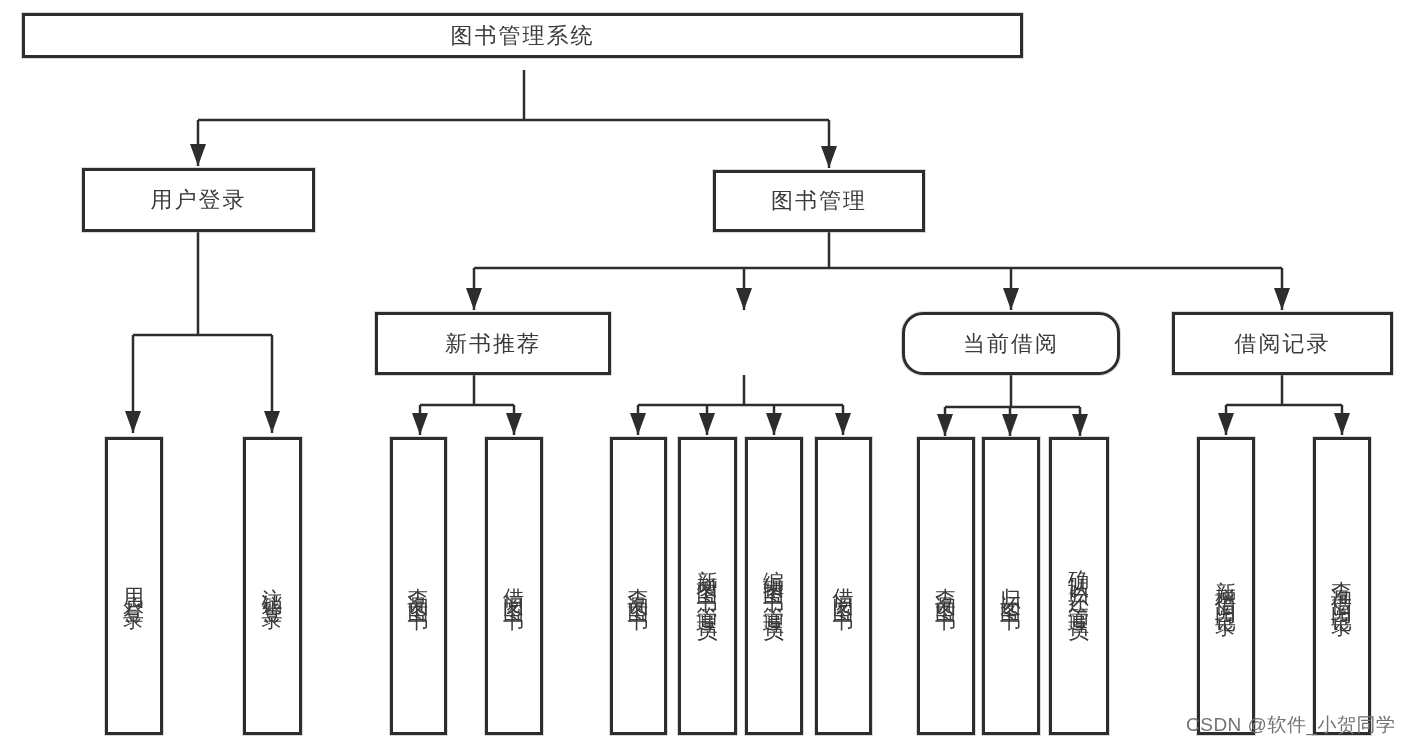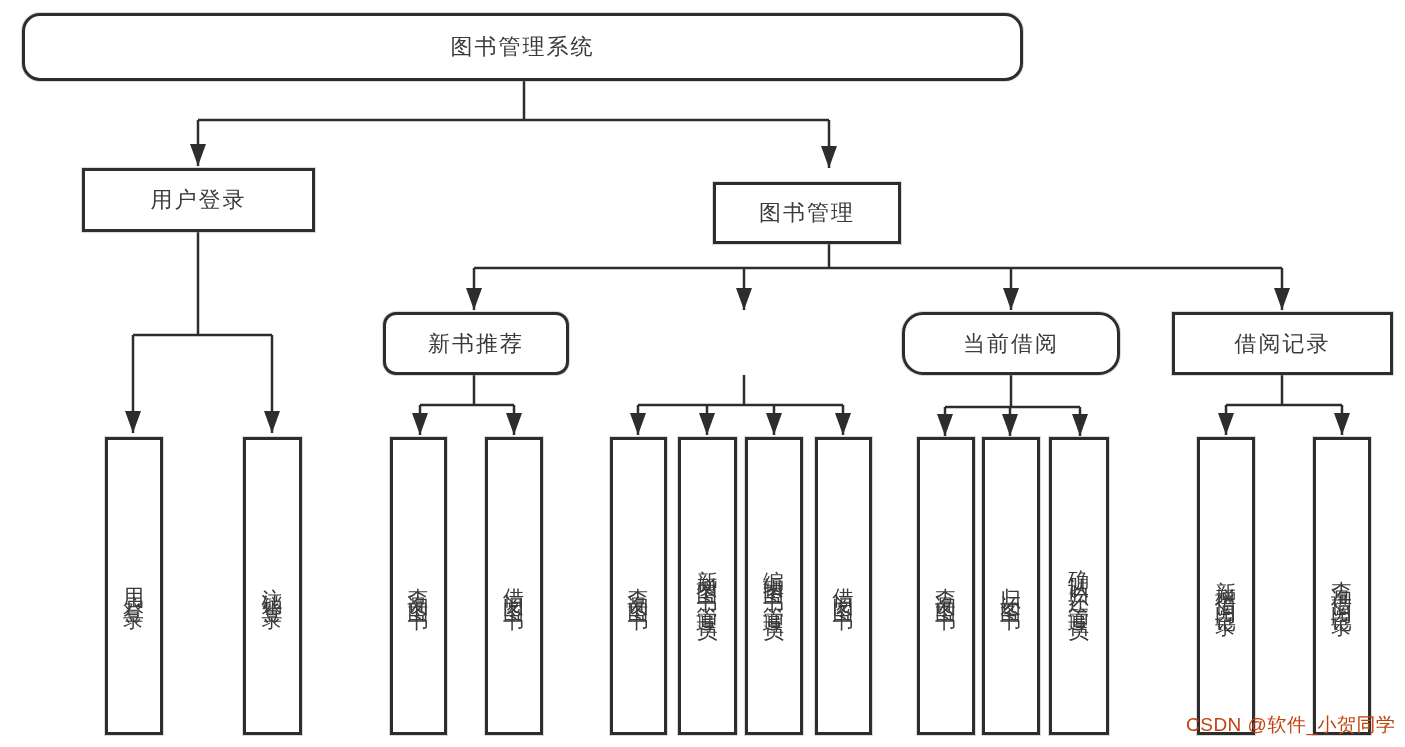--- a/index.html
+++ b/index.html
@@ -34,27 +34,27 @@
   }
   .vbox .label {
     writing-mode: vertical-rl;
     text-orientation: mixed;
     font-size: 21px;
     letter-spacing: 0.35em;
     line-height: 1;
     white-space: nowrap;
   }
   
-  .hb-root   { left: 22px;   top: 13px;  width: 1001px; height: 68px; border-radius: 18px; }
+  .hb-root   { left: 22px;   top: 13px;  width: 1001px; height: 45px; }
   
   .hb-login  { left: 82px;   top: 168px; width: 233px;  height: 64px; }
-  .hb-mgmt   { left: 713px;  top: 170px; width: 188px;  height: 62px; margin-top: 12px; }
+  .hb-mgmt   { left: 713px;  top: 170px; width: 212px;  height: 62px; }
   
   .hb-l3     { top: 312px;   height: 63px; }
-  .hb-newrec { left: 383px;  width: 186px; border-radius: 13px; }
+  .hb-newrec { left: 375px;  width: 236px; }
   .hb-borrow { left: 633px;  width: 222px; }
   .hb-curr   { left: 902px;  width: 218px; border-radius: 21px; }
   .hb-record { left: 1172px; width: 221px; }
   
   .vbox      { top: 437px;   height: 298px; }
   .vb1  { left: 105px;  width: 58px; }
   .vb2  { left: 243px;  width: 59px; }
   .vb3  { left: 390px;  width: 57px; }
   .vb4  { left: 485px;  width: 58px; }
   .vb5  { left: 610px;  width: 57px; }
@@ -64,21 +64,21 @@
   .vb9  { left: 917px;  width: 58px; }
   .vb10 { left: 982px;  width: 58px; }
   .vb11 { left: 1049px; width: 60px; }
   .vb12 { left: 1197px; width: 58px; }
   .vb13 { left: 1313px; width: 58px; }
   #watermark {
     position: absolute;
     left: 1186px;
     top: 712px;
     font-size: 19px;
-    color: #c2410c;
+    color: #737373;
     white-space: nowrap;
     z-index: 5;
     letter-spacing: 0.5px;
   }
 </style>
 </head>
 <body>
 
 <div id="canvas">
 

